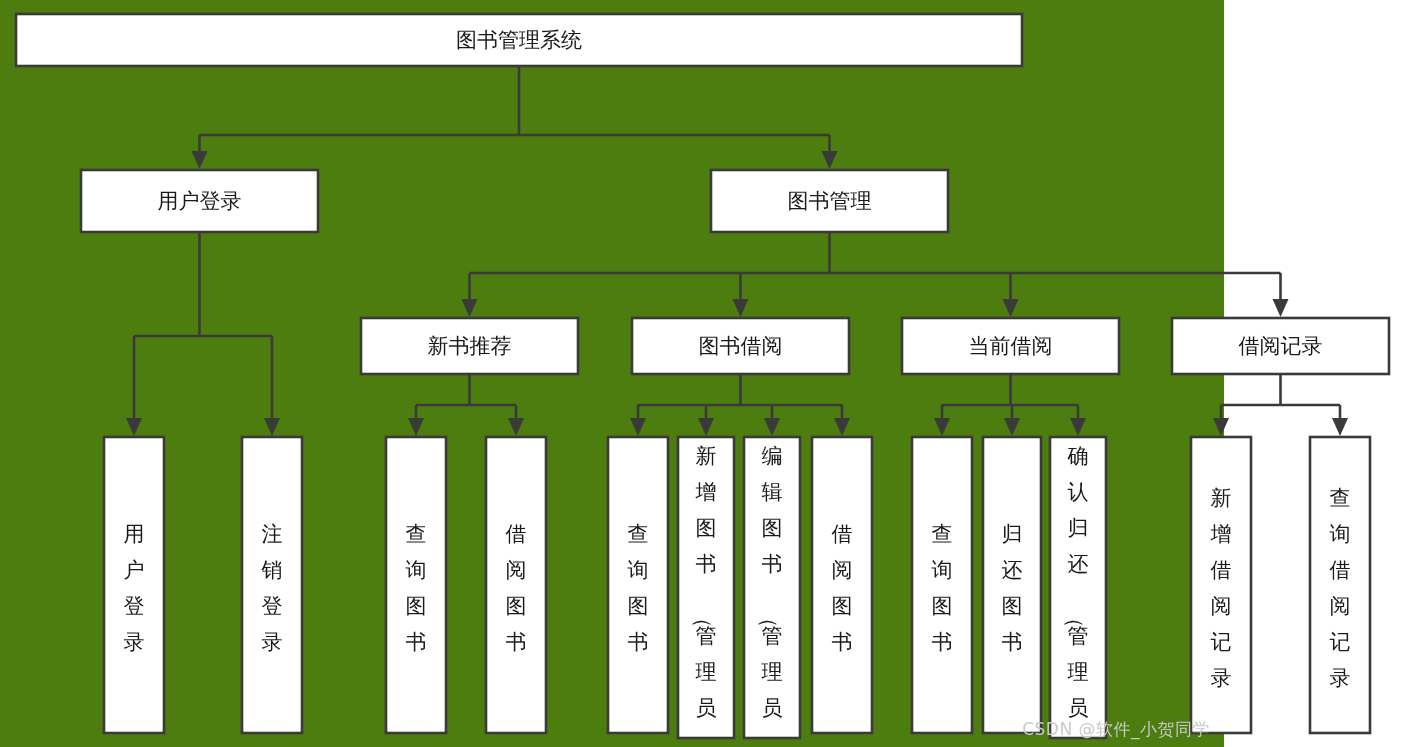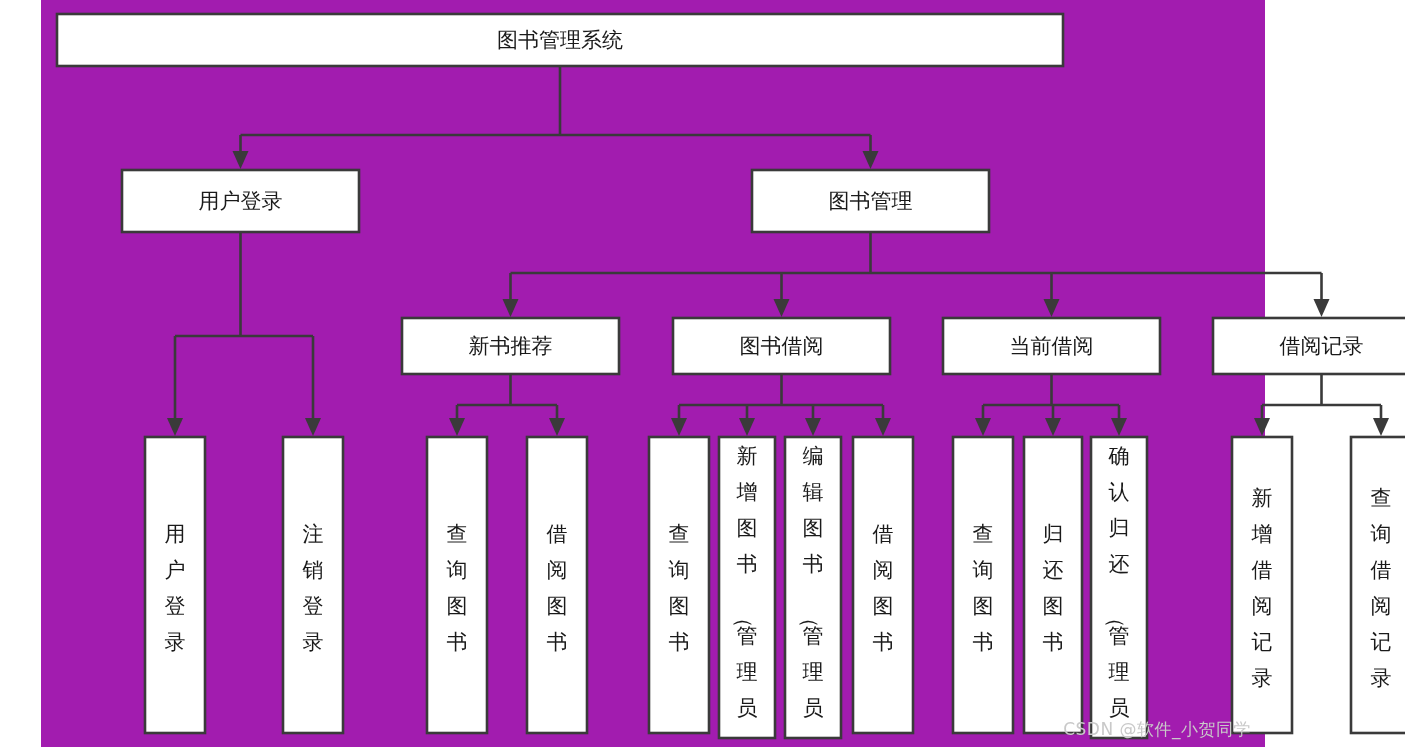--- a/index.html
+++ b/index.html
@@ -11,22 +11,21 @@
   body {
     font-family: "DejaVu Sans", "Liberation Sans", sans-serif;
     width: 1405px;
     height: 747px;
     overflow: hidden;
   }
   #diagram-root {
     position: relative;
     width: 1224px;
     height: 747px;
-    background: #a21caf;
-    margin-left: 41px;
+    background: #4d7c0f;
   }
   svg#tree-svg {
     position: absolute;
     top: 0;
     left: 0;
     width: 1405px;
     height: 747px;
     display: block;
   }
   .node-box {

